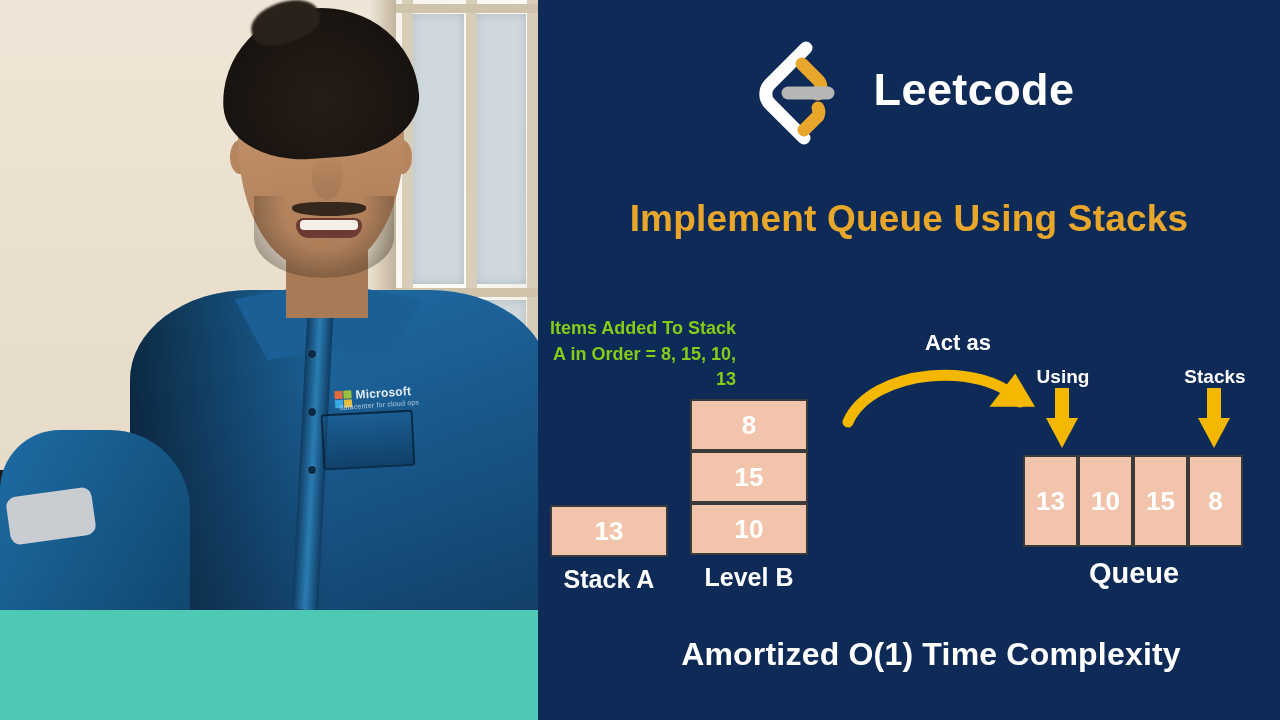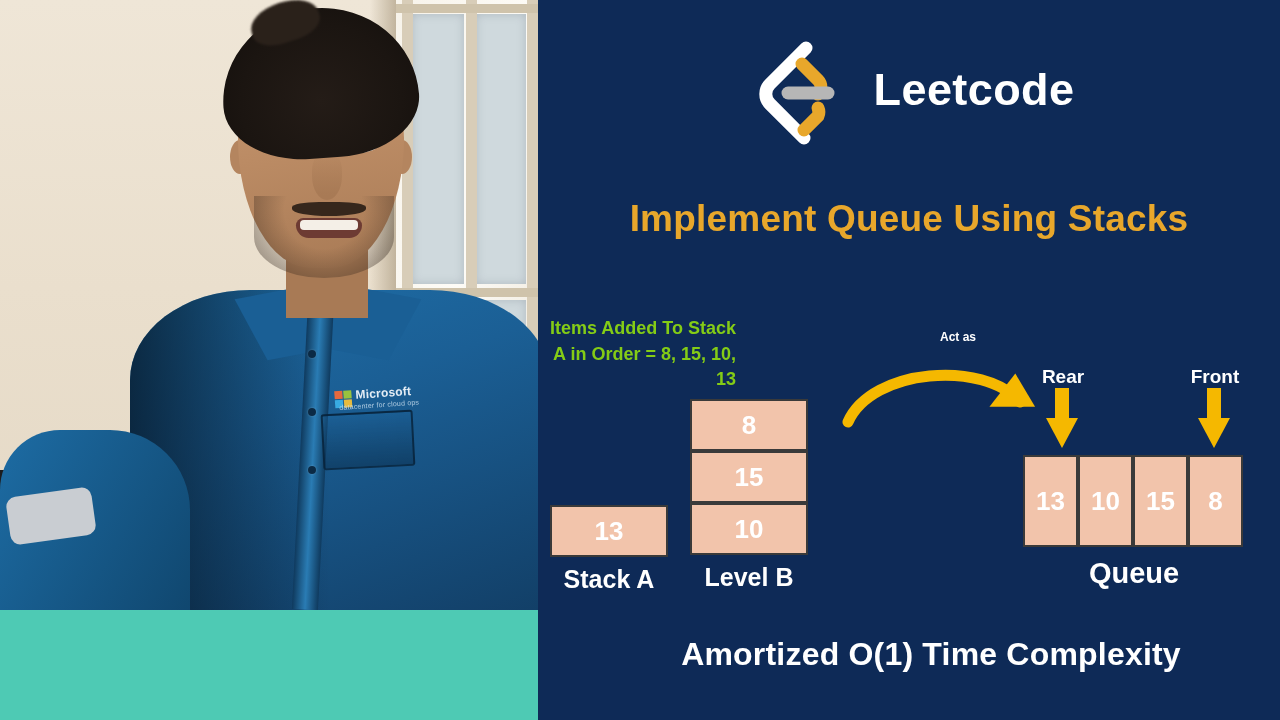--- a/index.html
+++ b/index.html
@@ -222,21 +222,21 @@
     display:flex; align-items:center; justify-content:center;
   }
   .stack-cell{ width:118px; height:52px; font-size:26px; }
   .stack-label{
     text-align:center; color:#ffffff; font-weight:bold; font-size:25px;
     margin-top:8px; width:118px;
   }
 
   .act-as{
     position:absolute; left:355px; top:30px; width:130px; text-align:center;
-    color:#ffffff; font-weight:bold; font-size:12px;
+    color:#ffffff; font-weight:bold; font-size:22px;
   }
   .curve-arrow{ position:absolute; left:300px; top:50px; }
 
   .queue-wrap{ position:absolute; left:485px; top:155px; }
   .queue-row{ display:flex; }
   .queue-cell{ width:55px; height:92px; font-size:26px; }
   .queue-label{
     text-align:center; color:#ffffff; font-weight:bold; font-size:29px;
     margin-top:10px; width:222px;
   }
@@ -366,29 +366,29 @@
       </div>
 
       <div class="act-as">Act as</div>
       <div class="curve-arrow">
         <svg width="210" height="90" viewBox="0 0 210 90">
           <path d="M10 72 C 34 18, 146 10, 182 52" fill="none" stroke="#f5b800" stroke-width="11" stroke-linecap="round"></path>
           <polygon points="170,30 198,66 156,66" fill="#f5b800" transform="rotate(128 177 50)"></polygon>
         </svg>
       </div>
 
-      <div class="ptr ptr-rear">Rear</div>
+      <div class="ptr ptr-rear">Using</div>
       <div class="arrow-down arrow-rear">
         <svg width="36" height="62" viewBox="0 0 36 62">
           <rect x="11" y="0" width="14" height="34" fill="#f5b800"></rect>
           <polygon points="2,30 34,30 18,60" fill="#f5b800"></polygon>
         </svg>
       </div>
 
-      <div class="ptr ptr-front">Front</div>
+      <div class="ptr ptr-front">Stacks</div>
       <div class="arrow-down arrow-front">
         <svg width="36" height="62" viewBox="0 0 36 62">
           <rect x="11" y="0" width="14" height="34" fill="#f5b800"></rect>
           <polygon points="2,30 34,30 18,60" fill="#f5b800"></polygon>
         </svg>
       </div>
 
       <div class="queue-wrap">
         <div class="queue-row">
           <div class="cell queue-cell">13</div>

